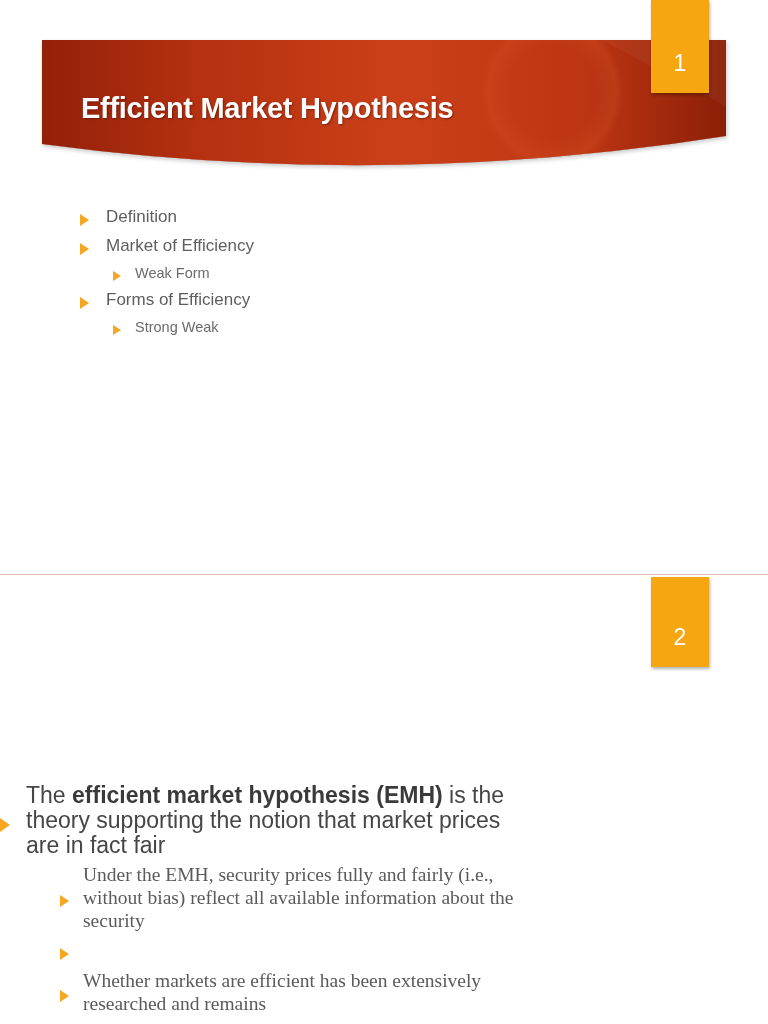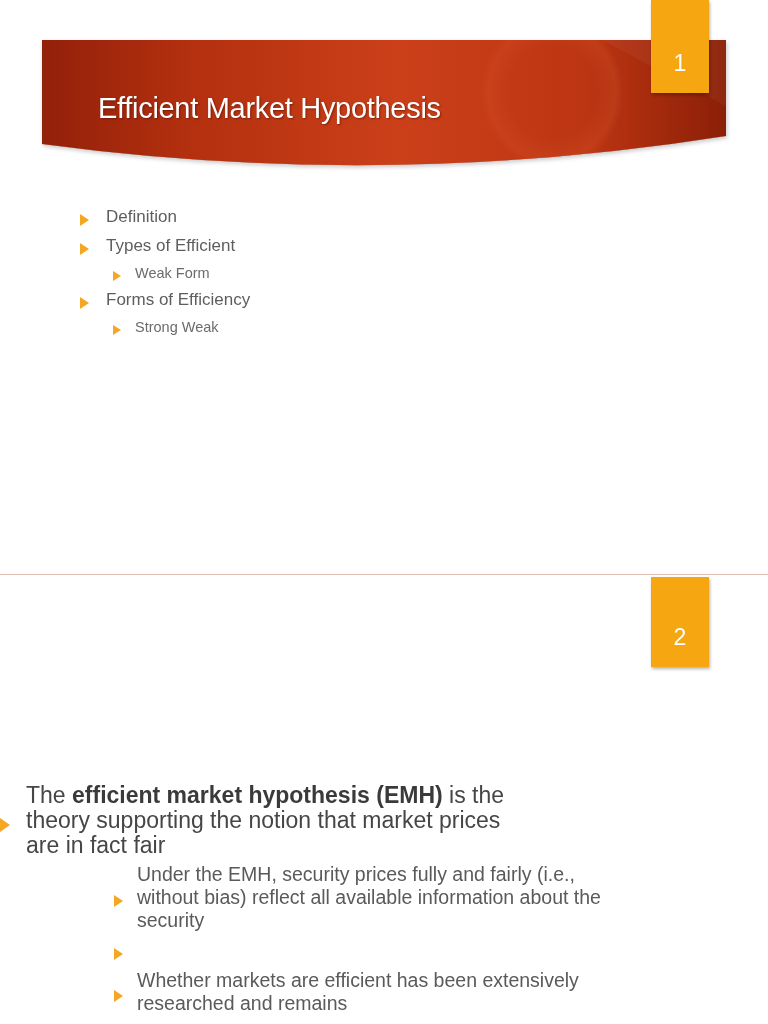--- a/index.html
+++ b/index.html
@@ -47,25 +47,25 @@
 
   .banner-svg {
     display: block;
     width: 684px;
     height: 135px;
     filter: drop-shadow(1px 2px 2px rgba(0,0,0,0.22));
   }
 
   .banner-title {
     position: absolute;
-    left: 56px;
+    left: 39px;
     top: 52px;
     color: #ffffff;
     font-size: 29px;
-    font-weight: normal;
+    font-weight: bold;
     letter-spacing: -0.3px;
     white-space: nowrap;
     text-shadow: 1px 1px 2px rgba(70,12,0,0.55);
   }
 
   
   .page-tab {
     position: absolute;
     width: 58px;
     background: #f5a611;
@@ -142,21 +142,21 @@
     margin-right: 16px;
   }
   .s2-l1 .btxt {
     color: #464646;
     font-size: 23px;
     line-height: 25px;
     max-width: 495px;
   }
   .s2-l1 .btxt b { font-weight: bold; color: #3a3a3a; }
 
-  .s2-l2 { padding-left: 114px; margin-bottom: 9px; }
+  .s2-l2 { padding-left: 60px; margin-bottom: 9px; font-family: Liberation Serif, serif; }
   .s2-l2 .tri {
     border-width: 6px 0 6px 9px;
     margin-top: 7px;
     margin-right: 14px;
   }
   .s2-l2 .btxt {
     color: #5a5a5a;
     font-size: 19.5px;
     line-height: 23px;
     max-width: 470px;
@@ -204,21 +204,21 @@
 
   <div class="content">
 
     <div class="bullet-row s1-l1">
       <span class="tri"></span>
       <span class="btxt">Definition</span>
     </div>
 
     <div class="bullet-row s1-l1">
       <span class="tri"></span>
-      <span class="btxt">Types of Efficient</span>
+      <span class="btxt">Market of Efficiency</span>
     </div>
 
     <div class="bullet-row s1-l2">
       <span class="tri"></span>
       <span class="btxt">Weak Form</span>
     </div>
 
     <div class="bullet-row s1-l1">
       <span class="tri"></span>
       <span class="btxt">Forms of Efficiency</span>

